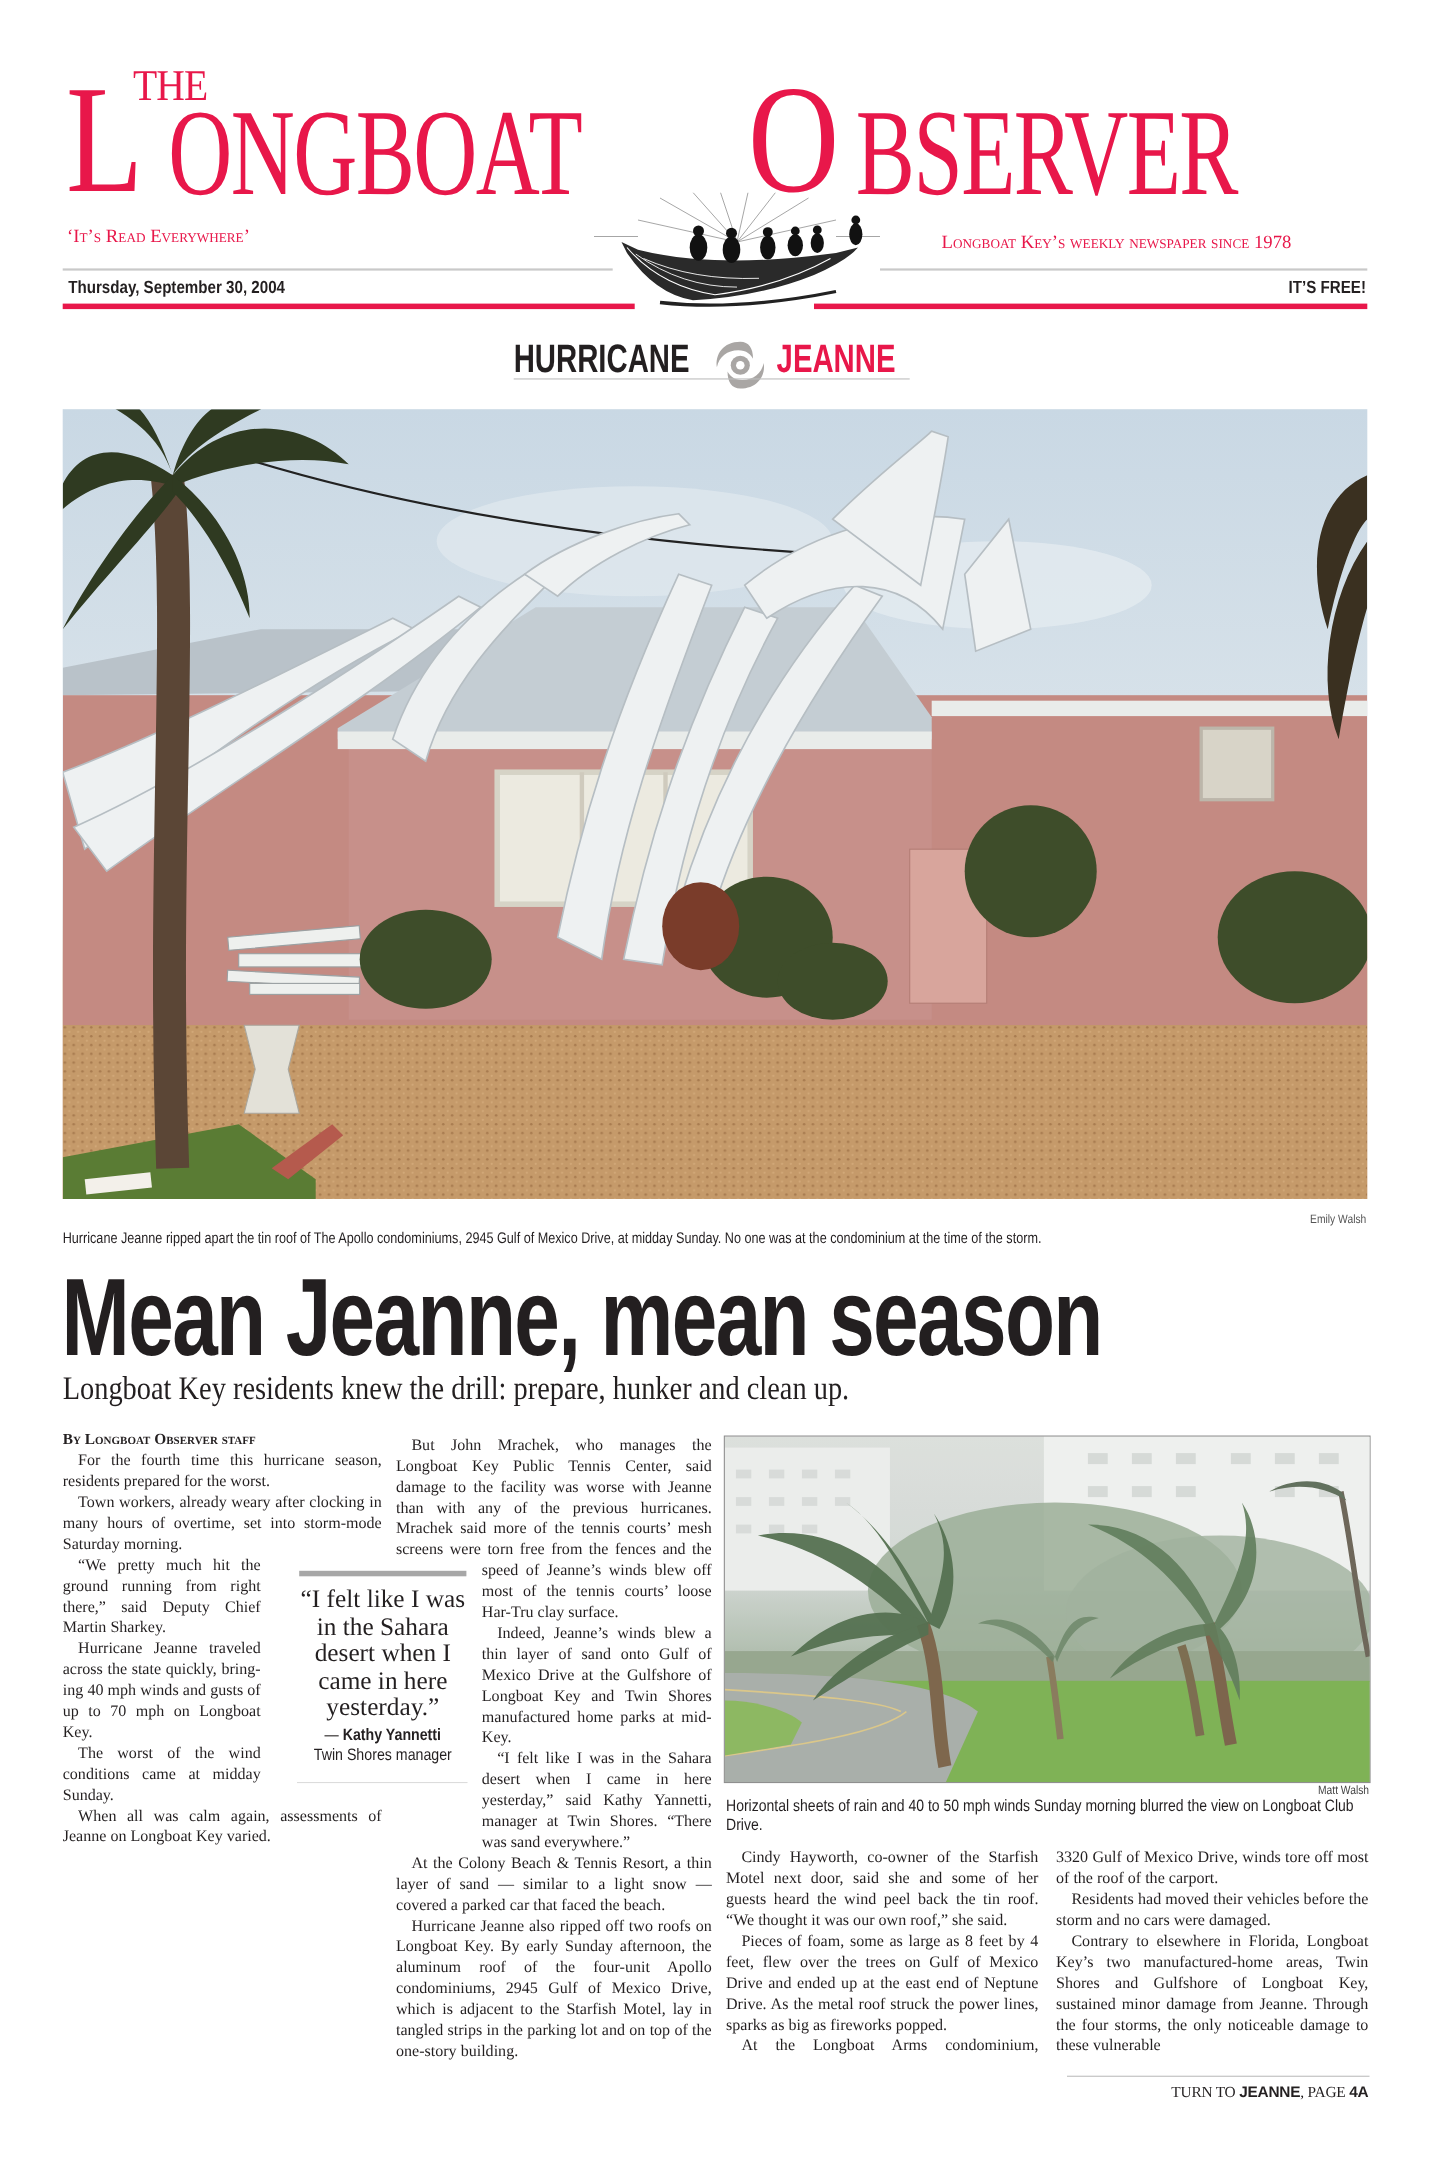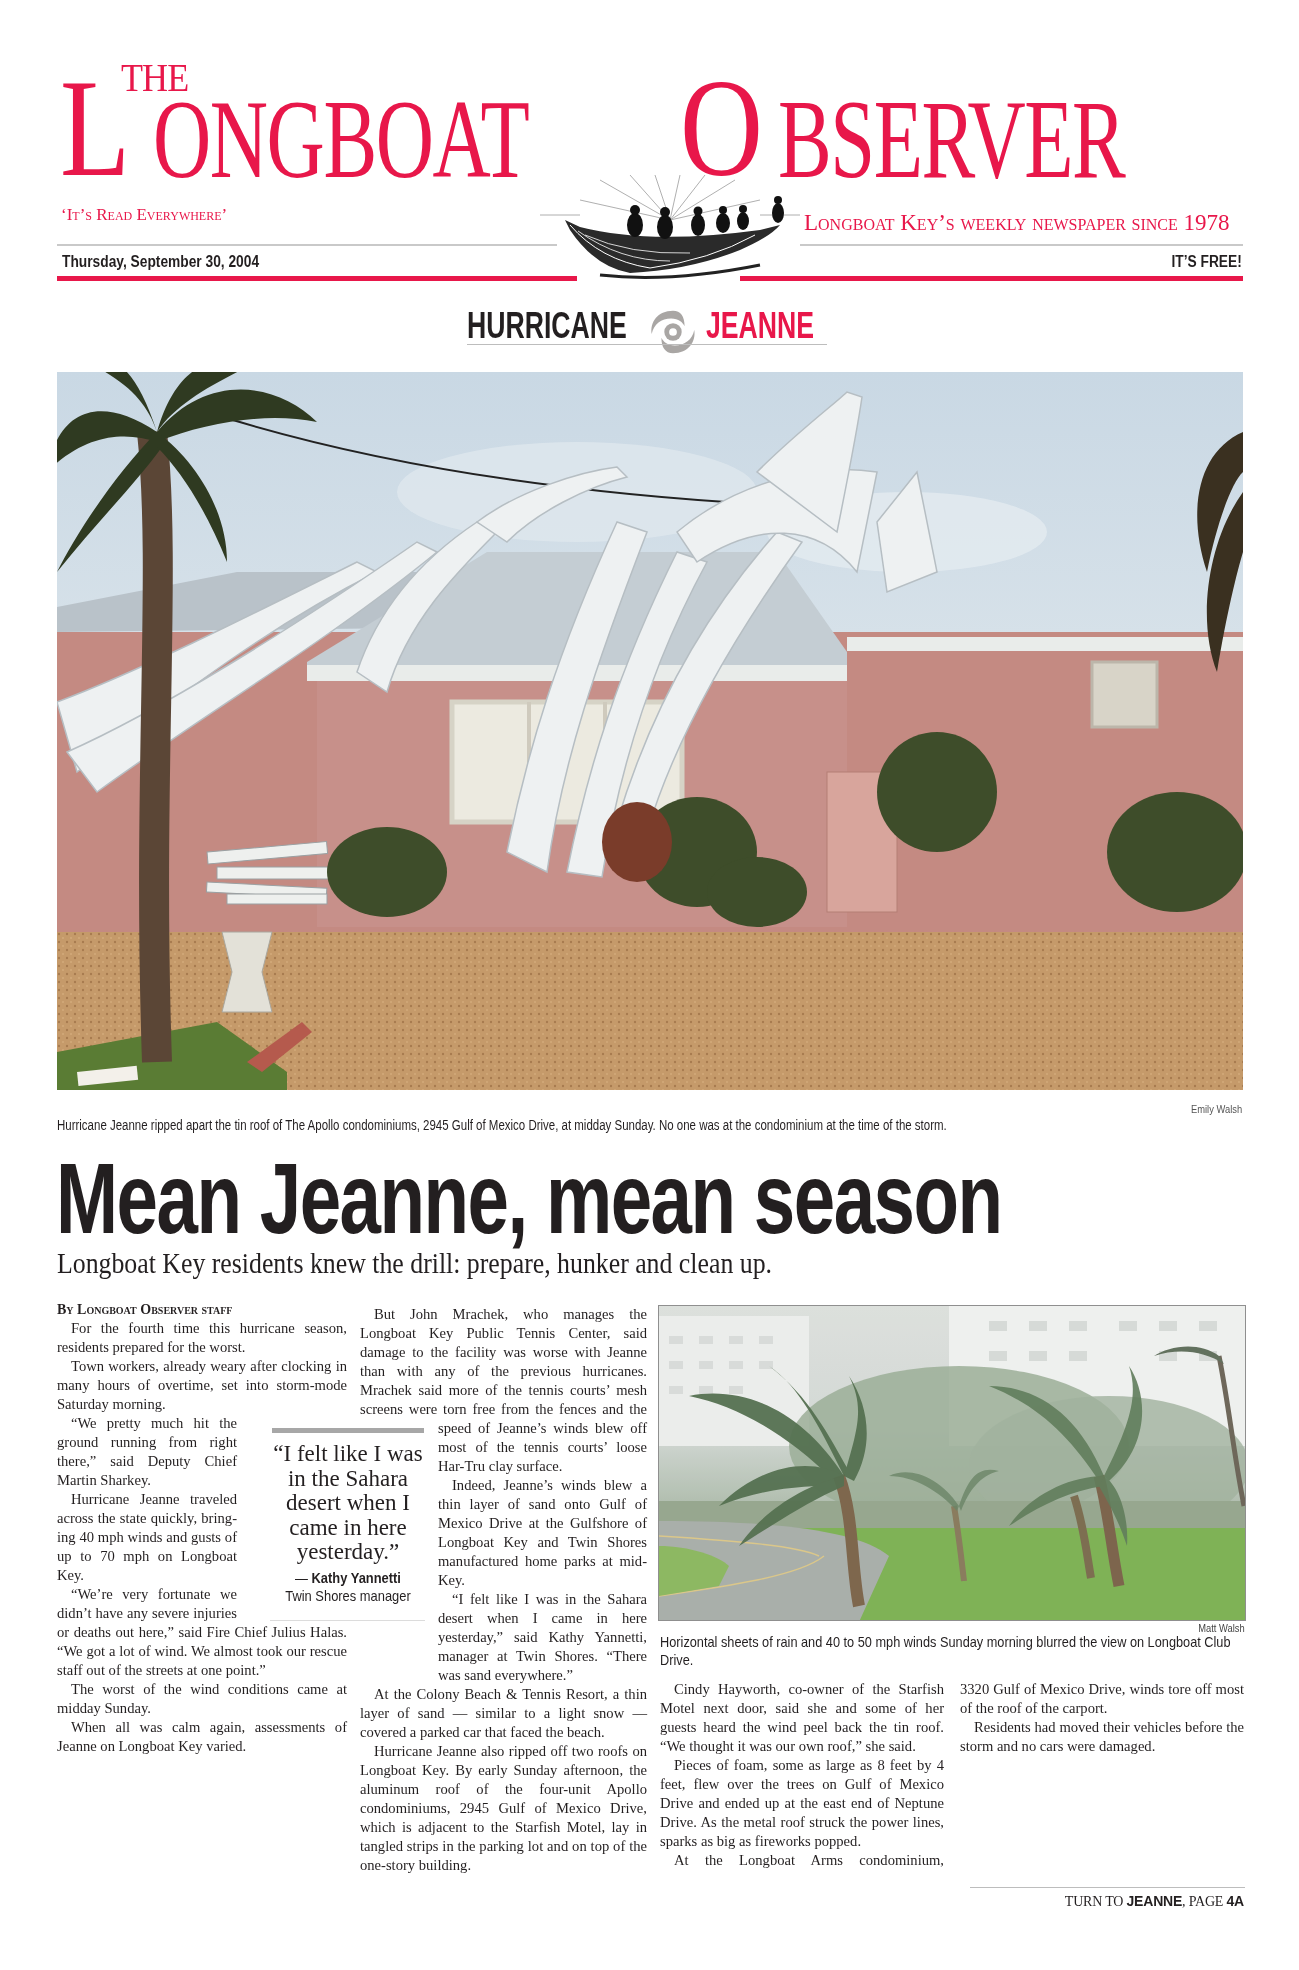--- a/index.html
+++ b/index.html
@@ -29,21 +29,21 @@
   .mast-bserver {
     left: 778px; top: 83px; font-size: 112px; line-height: 112px; color: #e8174a;
     font-family: "Liberation Serif", serif; transform: scaleX(0.72); transform-origin: left top;
     letter-spacing: -2px;
   }
   .tagline-left {
     left: 61px; top: 205px; font-size: 17px; color: #e8174a; font-variant: small-caps;
     font-family: "Liberation Serif", serif;
   }
   .tagline-right {
-    left: 804px; top: 210px; font-size: 23px; color: #e8174a; font-variant: small-caps;
+    left: 856px; top: 210px; font-size: 17px; color: #e8174a; font-variant: small-caps;
     font-family: "Liberation Serif", serif;
   }
   .rule-grey-left  { left: 57px;  top: 244px; width: 500px; height: 2px; background: #c9c9c9; }
   .rule-grey-right { left: 800px; top: 244px; width: 443px; height: 2px; background: #c9c9c9; }
   .date {
     left: 62px; top: 253px; font-size: 16px; font-weight: bold;
     font-family: "Liberation Sans", sans-serif; transform: scaleX(0.86); transform-origin: left top;
   }
   .free {
     right: 57px; top: 253px; font-size: 16px; font-weight: bold;
@@ -313,21 +313,20 @@
 <h1 class="abs headline">Mean Jeanne, mean season</h1>
 <h2 class="abs deck" style="font-weight:normal;">Longboat Key residents knew the drill: prepare, hunker and clean up.</h2>
 
 <div class="abs col col1">
   <p class="byline">By Longboat Observer staff</p>
   <p>For the fourth time this hurricane season, residents prepared for the worst.</p>
   <p>Town workers, already weary after clock­ing in many hours of overtime, set into storm-mode Saturday morning.</p>
   <div class="wrap-left" style="height:205px;"></div>
   <p>“We pretty much hit the ground running from right there,” said Deputy Chief Martin Sharkey.</p>
   <p>Hurricane Jeanne traveled across the state quickly, bring­ing 40 mph winds and gusts of up to 70 mph on Longboat Key.</p>
-  <p>“We’re very fortunate we didn’t have any severe injuries or deaths out here,” said Fire Chief Julius Halas. “We got a lot of wind. We almost took our rescue staff out of the streets at one point.”</p>
   <p>The worst of the wind conditions came at midday Sunday.</p>
   <p>When all was calm again, assessments of Jeanne on Longboat Key varied.</p>
 </div>
 
 <div class="abs col col2">
   <div style="height:114px; float:left; width:0;"></div>
   <div class="wrap-right" style="clear:left; height:248px;"></div>
   <p>But John Mrachek, who manages the Longboat Key Public Tennis Center, said damage to the facility was worse with Jeanne than with any of the previous hurri­canes. Mrachek said more of the tennis courts’ mesh screens were torn free from the fences and the speed of Jeanne’s winds blew off most of the tennis courts’ loose Har-Tru clay surface.</p>
   <p>Indeed, Jeanne’s winds blew a thin layer of sand onto Gulf of Mexico Drive at the Gulfshore of Longboat Key and Twin Shores manufactured home parks at mid-Key.</p>
   <p>“I felt like I was in the Sahara desert when I came in here yesterday,” said Kathy Yannetti, man­ager at Twin Shores. “There was sand every­where.”</p>
@@ -420,20 +419,21 @@
 
 <div class="abs col col3">
   <p>Cindy Hayworth, co-owner of the Starfish Motel next door, said she and some of her guests heard the wind peel back the tin roof. “We thought it was our own roof,” she said.</p>
   <p>Pieces of foam, some as large as 8 feet by 4 feet, flew over the trees on Gulf of Mexico Drive and ended up at the east end of Neptune Drive. As the metal roof struck the power lines, sparks as big as fireworks popped.</p>
   <p style="text-align-last: justify;">At the Longboat Arms condominium,</p>
 </div>
 
 <div class="abs col col4">
   <p class="noindent">3320 Gulf of Mexico Drive, winds tore off most of the roof of the carport.</p>
   <p>Residents had moved their vehicles before the storm and no cars were damaged.</p>
+  <p>Contrary to elsewhere in Florida, Longboat Key’s two manufactured-home areas, Twin Shores and Gulfshore of Longboat Key, sustained minor damage from Jeanne. Through the four storms, the only noticeable damage to these vulnerable</p>
 </div>
 
 <div class="abs turn-rule"></div>
 <div class="abs turn-to">
   <span>TURN TO</span>
   <b>JEANNE</b><span>, PAGE</span>
   <b>4A</b>
 </div>
 
 </body></html>

